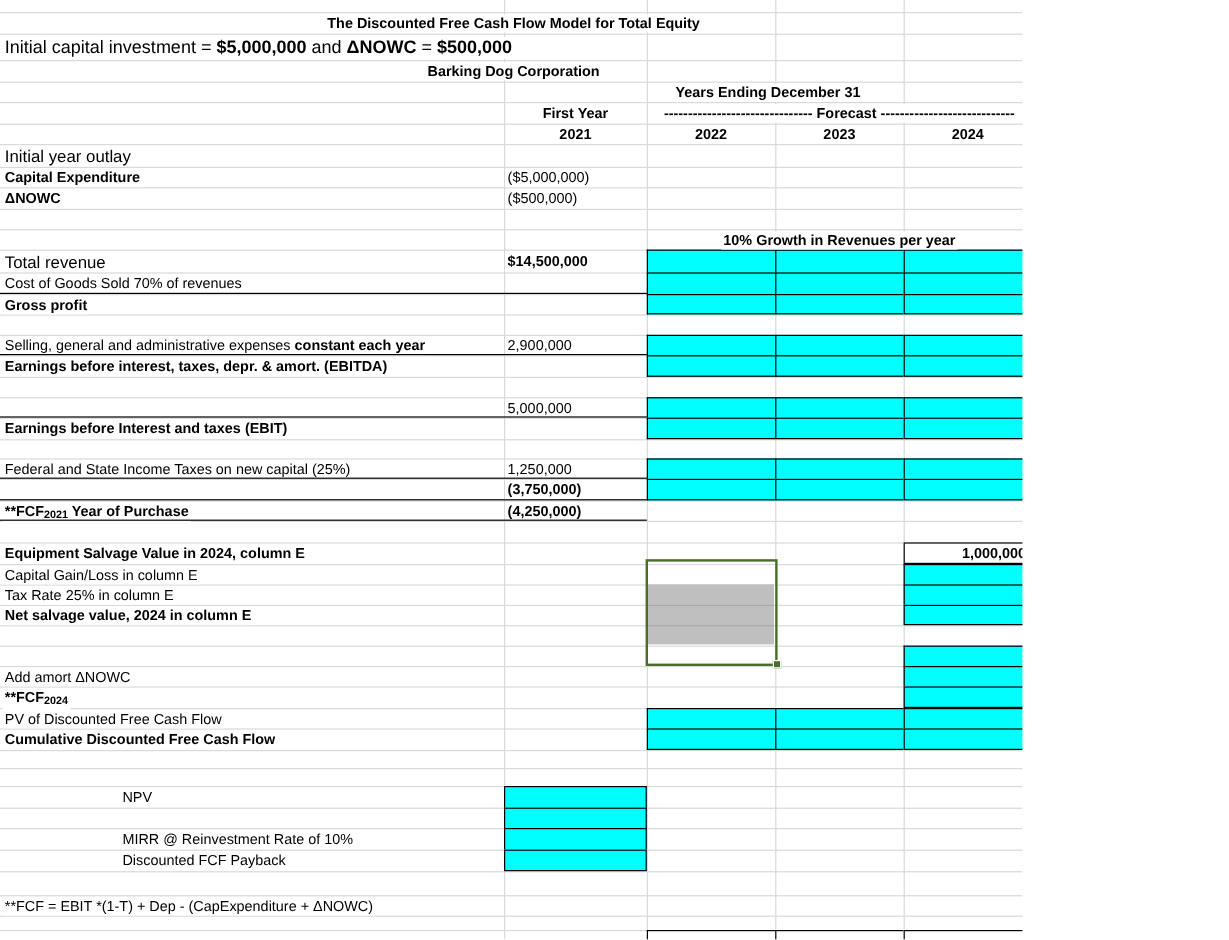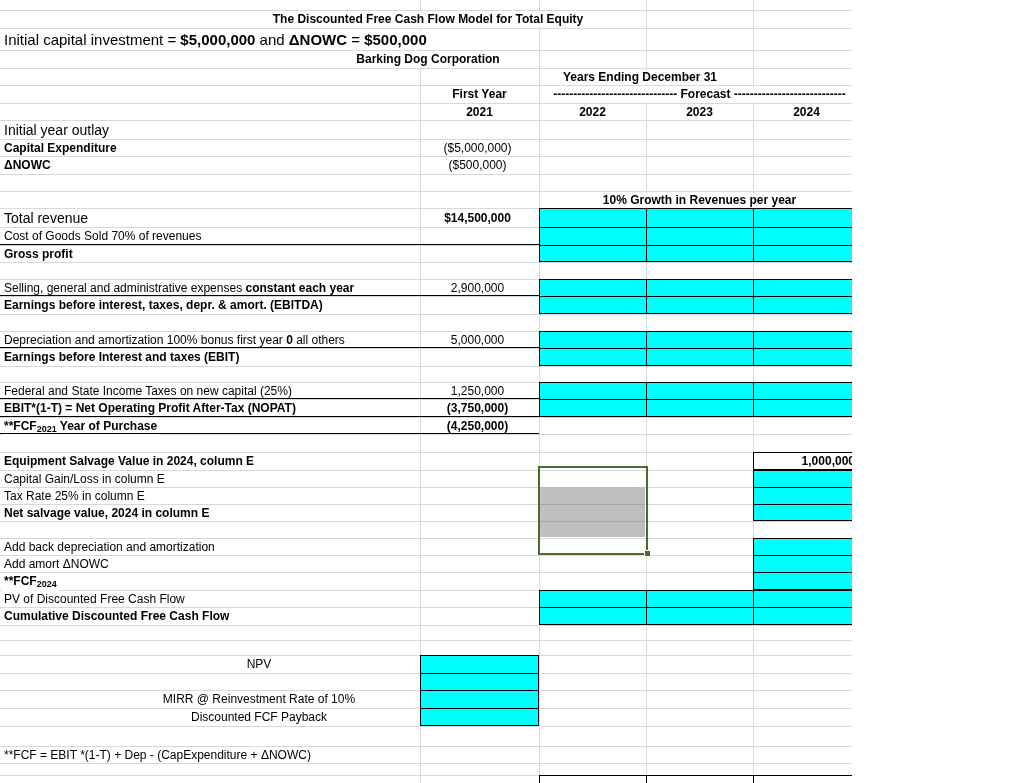--- a/index.html
+++ b/index.html
@@ -4,21 +4,21 @@
 <style>
   *{margin:0;padding:0;box-sizing:border-box}
   html,body{background:#fff}
   #sheet{position:relative;width:852px;height:783px;background:#fff;overflow:hidden;
          font-family:"Liberation Sans",sans-serif;color:#000}
   .vline{position:absolute;top:0;height:783px;width:1px;background:#d9d9d9}
   .hline{position:absolute;left:0;width:1024px;height:1px;background:#d9d9d9}
   .t{position:absolute;white-space:nowrap;font-size:12px;line-height:15px;background:#fff;padding:0 2px}
   .b{font-weight:bold}
   .big{font-size:14px;line-height:16px;font-weight:normal}
-  .num{text-align:center}
+  .num{text-align:left}
   .sb{font-size:9px;vertical-align:-2px;font-weight:bold}
   .cwrap{position:absolute;display:flex;justify-content:center;background:transparent}
   .cwrap>span{background:#fff;padding:0 2px;font-size:12px;line-height:15px;white-space:nowrap}
   .bcell{position:absolute;border-top:1px solid #000;border-left:1px solid #000}
   .bcell.rlast{border-right:1px solid #000}
   .bcell.blast{border-bottom:1px solid #000}
   .bar{position:absolute;height:1px;background:#000;left:0;width:539px}
   .cellbox{position:absolute;border:1px solid #000;background:#fff;font-size:12px;line-height:16px;
            font-weight:bold;text-align:right;padding-right:4px}
 </style>
@@ -184,46 +184,41 @@
   <div class="t" style="left:2px;top:229px">Cost of Goods Sold 70% of revenues</div>
   <div class="t b" style="left:2px;top:247px">Gross profit</div>
 
   <div class="t" style="left:2px;top:281px">
     <span>Selling, general and administrative expenses </span><span class="b">constant each year</span>
   </div>
   <div class="t num" style="left:421px;top:281px;width:113px">2,900,000</div>
 
   <div class="t b" style="left:2px;top:298px">Earnings before interest, taxes, depr. &amp; amort. (EBITDA)</div>
 
-  <div class="t" style="left:2px;top:333px">
-    <span>Depreciation and amortization 100% bonus first year </span><span class="b">0</span><span> all others</span>
-  </div>
   <div class="t num" style="left:421px;top:333px;width:113px">5,000,000</div>
 
   <div class="t b" style="left:2px;top:350px">Earnings before Interest and taxes (EBIT)</div>
 
   <div class="t" style="left:2px;top:384px">Federal and State Income Taxes on new capital (25%)</div>
   <div class="t num" style="left:421px;top:384px;width:113px">1,250,000</div>
 
-  <div class="t b" style="left:2px;top:401px">EBIT*(1-T) = Net Operating Profit After-Tax (NOPAT)</div>
   <div class="t num b" style="left:421px;top:401px;width:113px">(3,750,000)</div>
 
   <div class="t b" style="left:2px;top:419px">
     <span>**FCF</span><span class="sb">2021</span><span> Year of Purchase</span>
   </div>
   <div class="t num b" style="left:421px;top:419px;width:113px">(4,250,000)</div>
 
   <div class="t b" style="left:2px;top:454px">Equipment Salvage Value in 2024, column E</div>
   <div class="cellbox" style="left:753px;top:452px;width:107px;height:18px">1,000,000</div>
 
   <div class="t" style="left:2px;top:472px">Capital Gain/Loss in column E</div>
   <div class="t" style="left:2px;top:489px">Tax Rate 25% in column E</div>
   <div class="t b" style="left:2px;top:506px">Net salvage value, 2024 in column E</div>
 
-  <div class="t" style="left:2px;top:540px">Add back depreciation and amortization</div>
   <div class="t" style="left:2px;top:557px">Add amort ΔNOWC</div>
 
   <div class="t b" style="left:2px;top:574px">
     <span>**FCF</span><span class="sb">2024</span>
   </div>
 
   <div class="t" style="left:2px;top:592px">PV of Discounted Free Cash Flow</div>
   <div class="t b" style="left:2px;top:609px">Cumulative Discounted Free Cash Flow</div>
 
   <div class="t num" style="left:100px;top:657px;width:318px">NPV</div>

